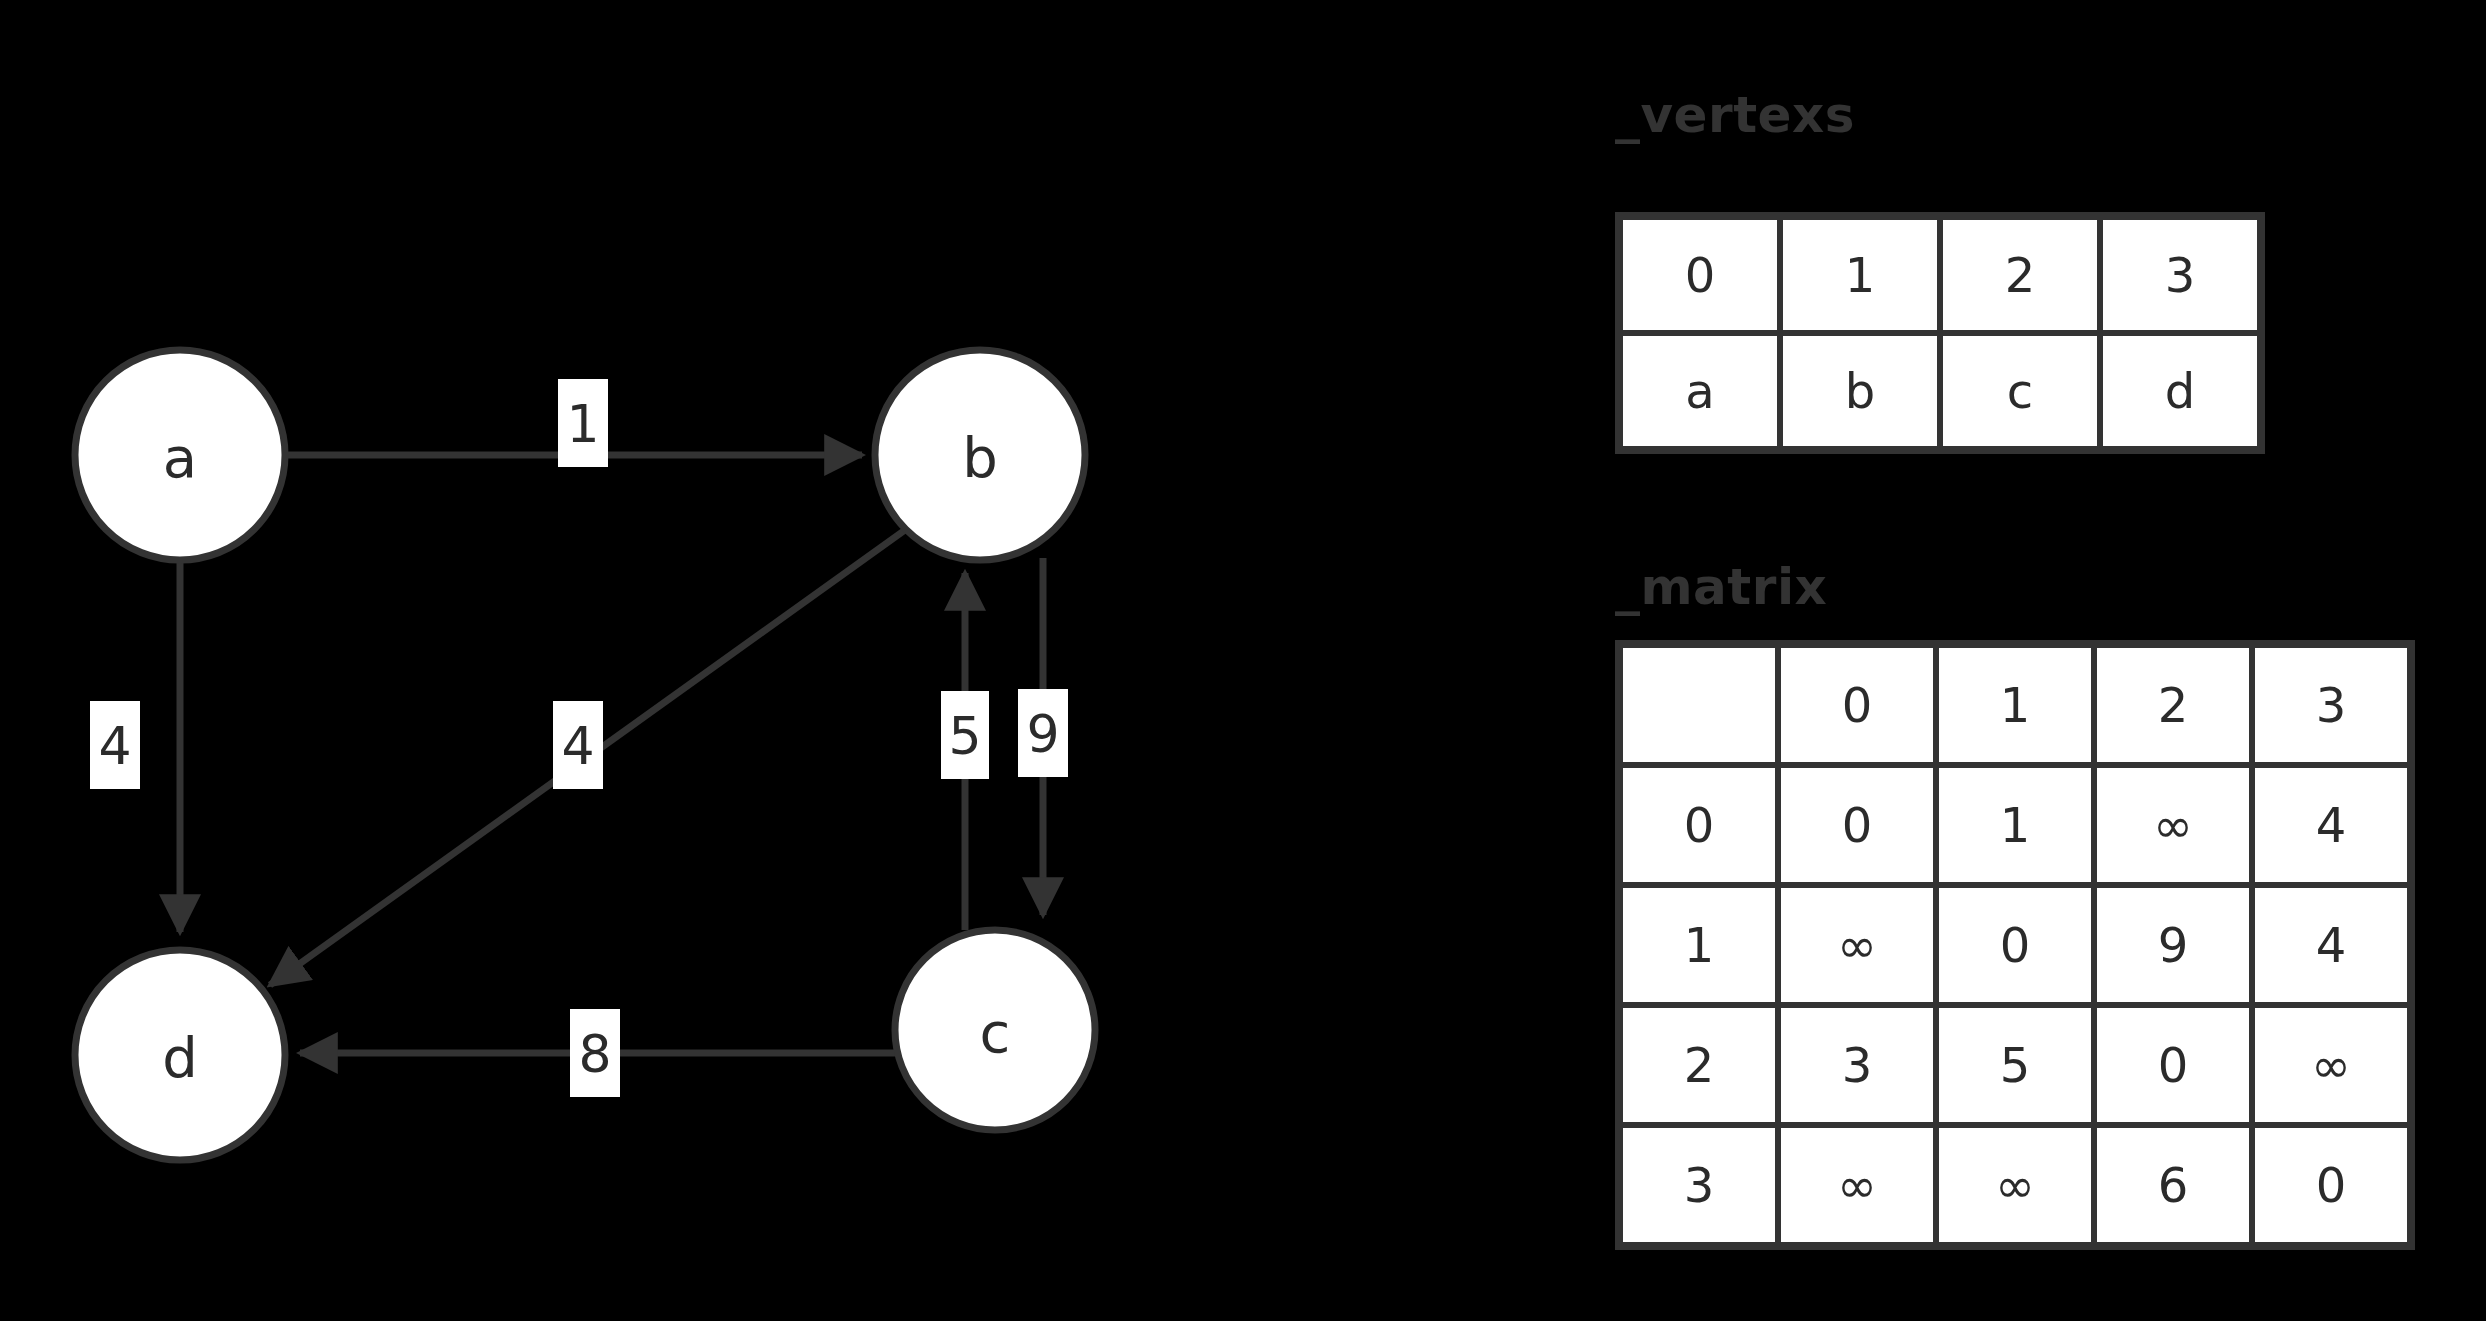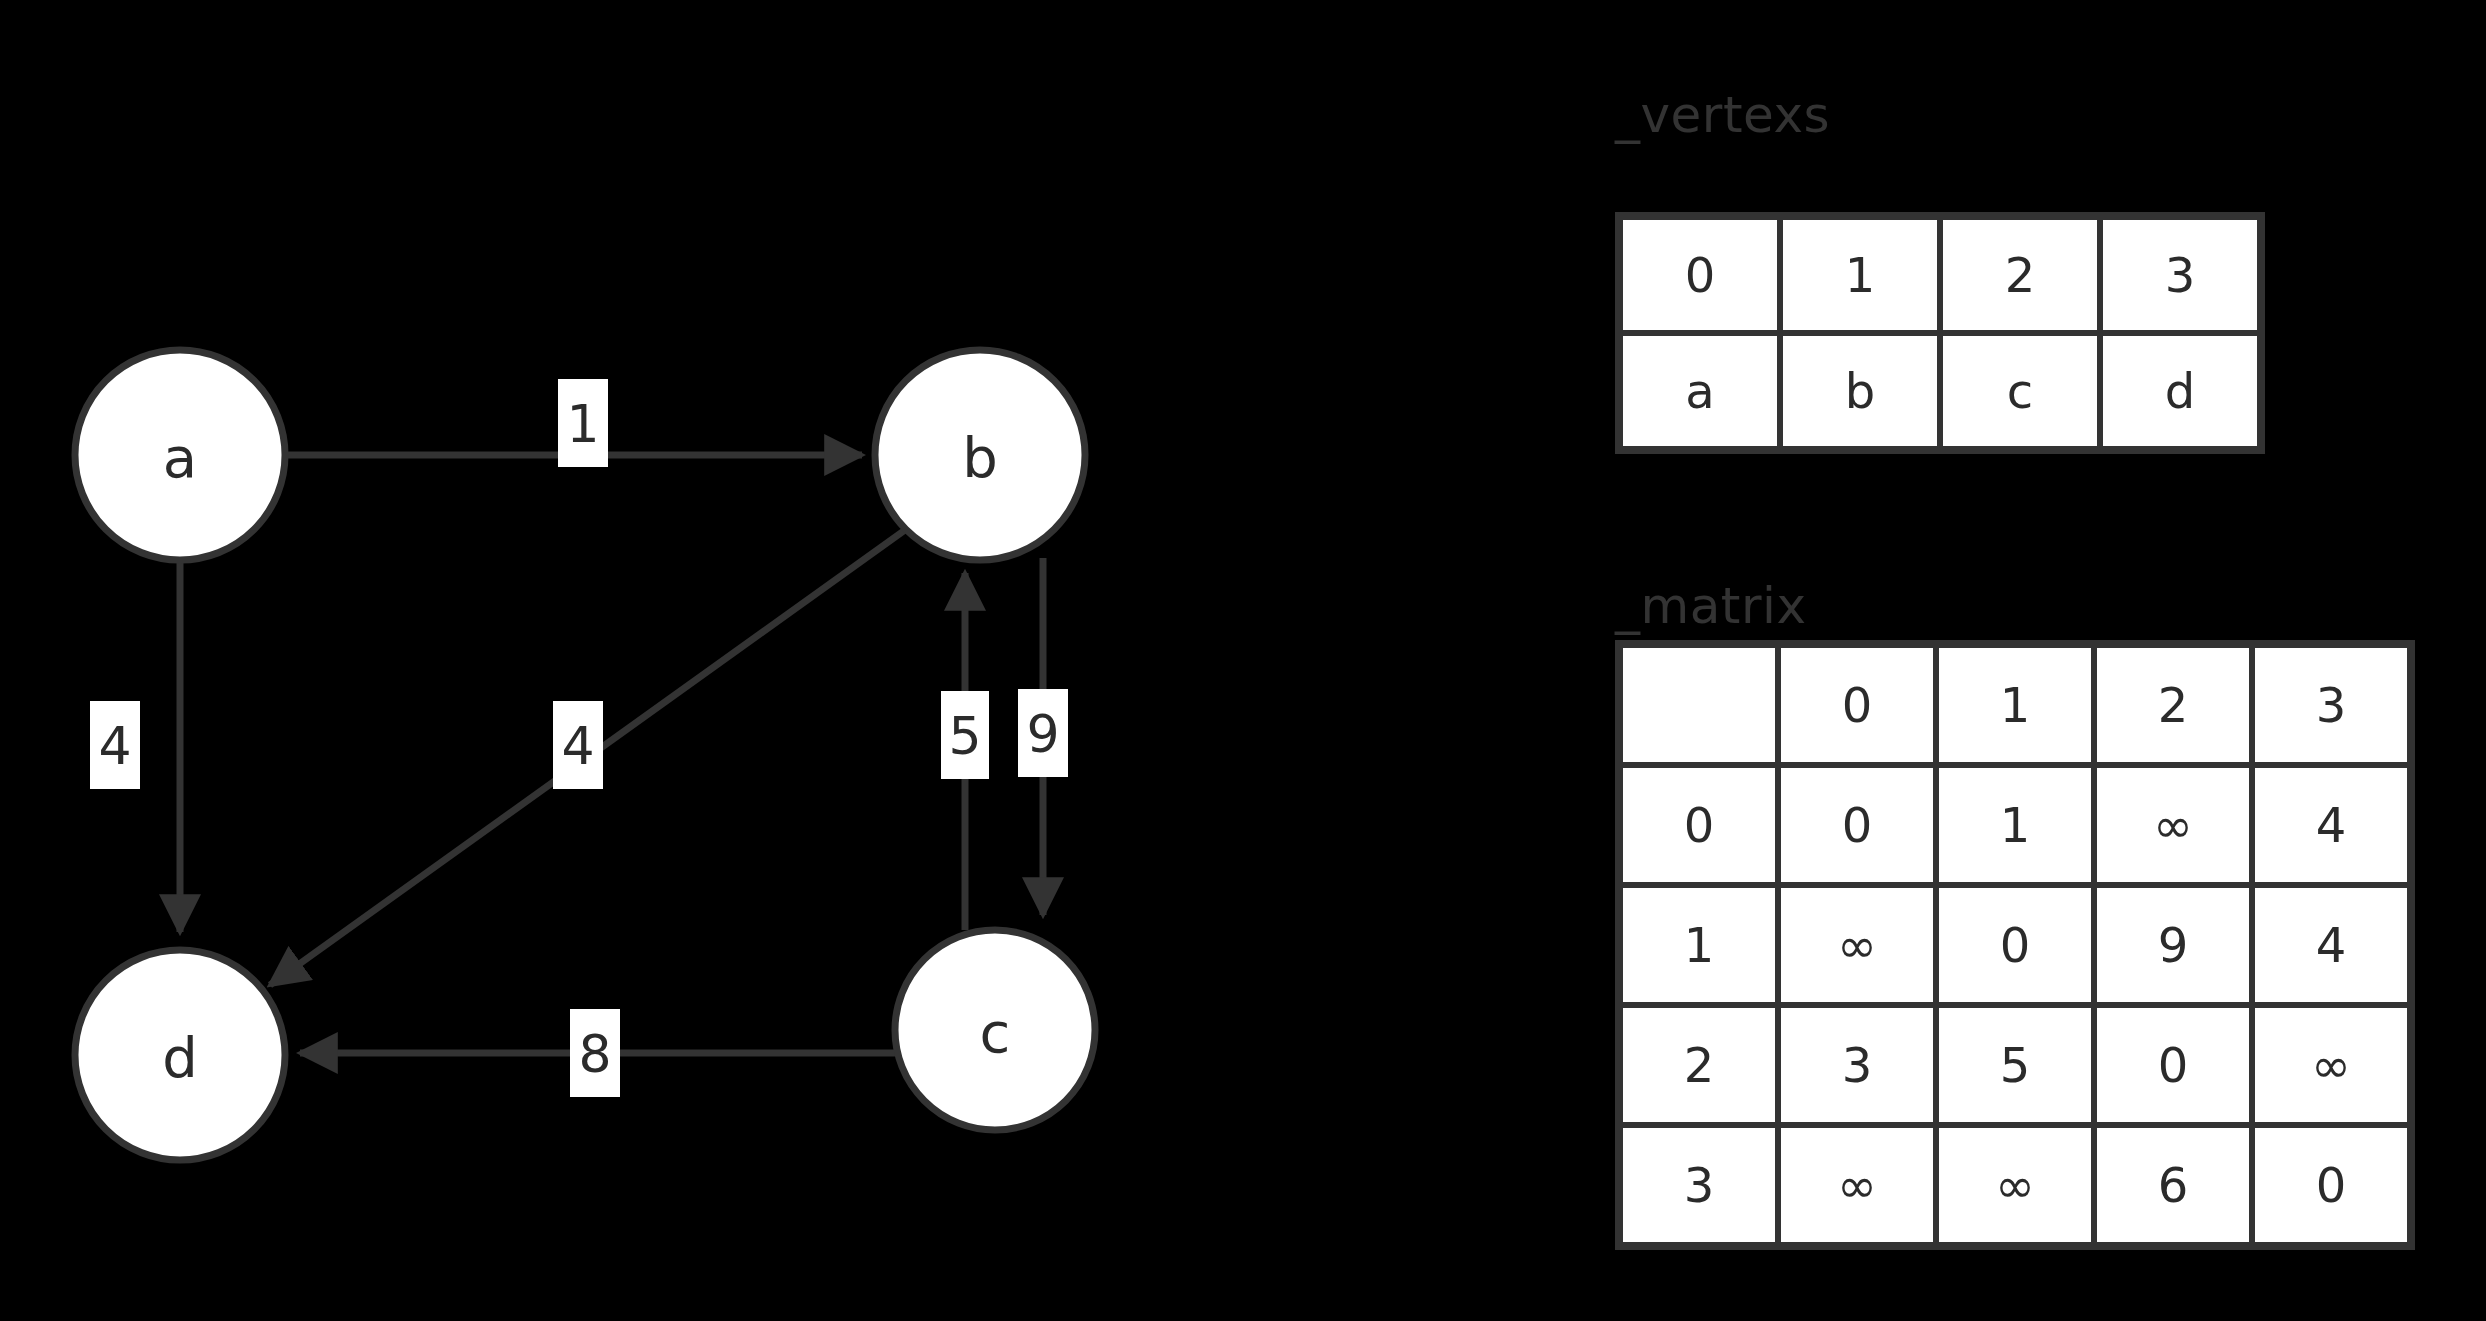--- a/index.html
+++ b/index.html
@@ -66,26 +66,26 @@
     left: 1600px;
     top: 0;
     width: 886px;
     height: 1321px;
   }
   .section-title {
     position: absolute;
     color: #333333;
     font-family: "DejaVu Sans", "Liberation Sans", sans-serif;
     font-size: 50px;
-    font-weight: 400;
+    font-weight: 700;
     letter-spacing: 0.5px;
     white-space: nowrap;
   }
   #vertexs-title { left: 15px; top: 86px; }
-  #matrix-title  { left: 15px; top: 558px; margin-top: 19px; }
+  #matrix-title  { left: 15px; top: 558px; }
 
   .grid-table {
     position: absolute;
     border-collapse: separate;
     border-spacing: 0;
     background: #333333;
     border: 5px solid #333333;
   }
   .grid-table td {
     background: #ffffff;

